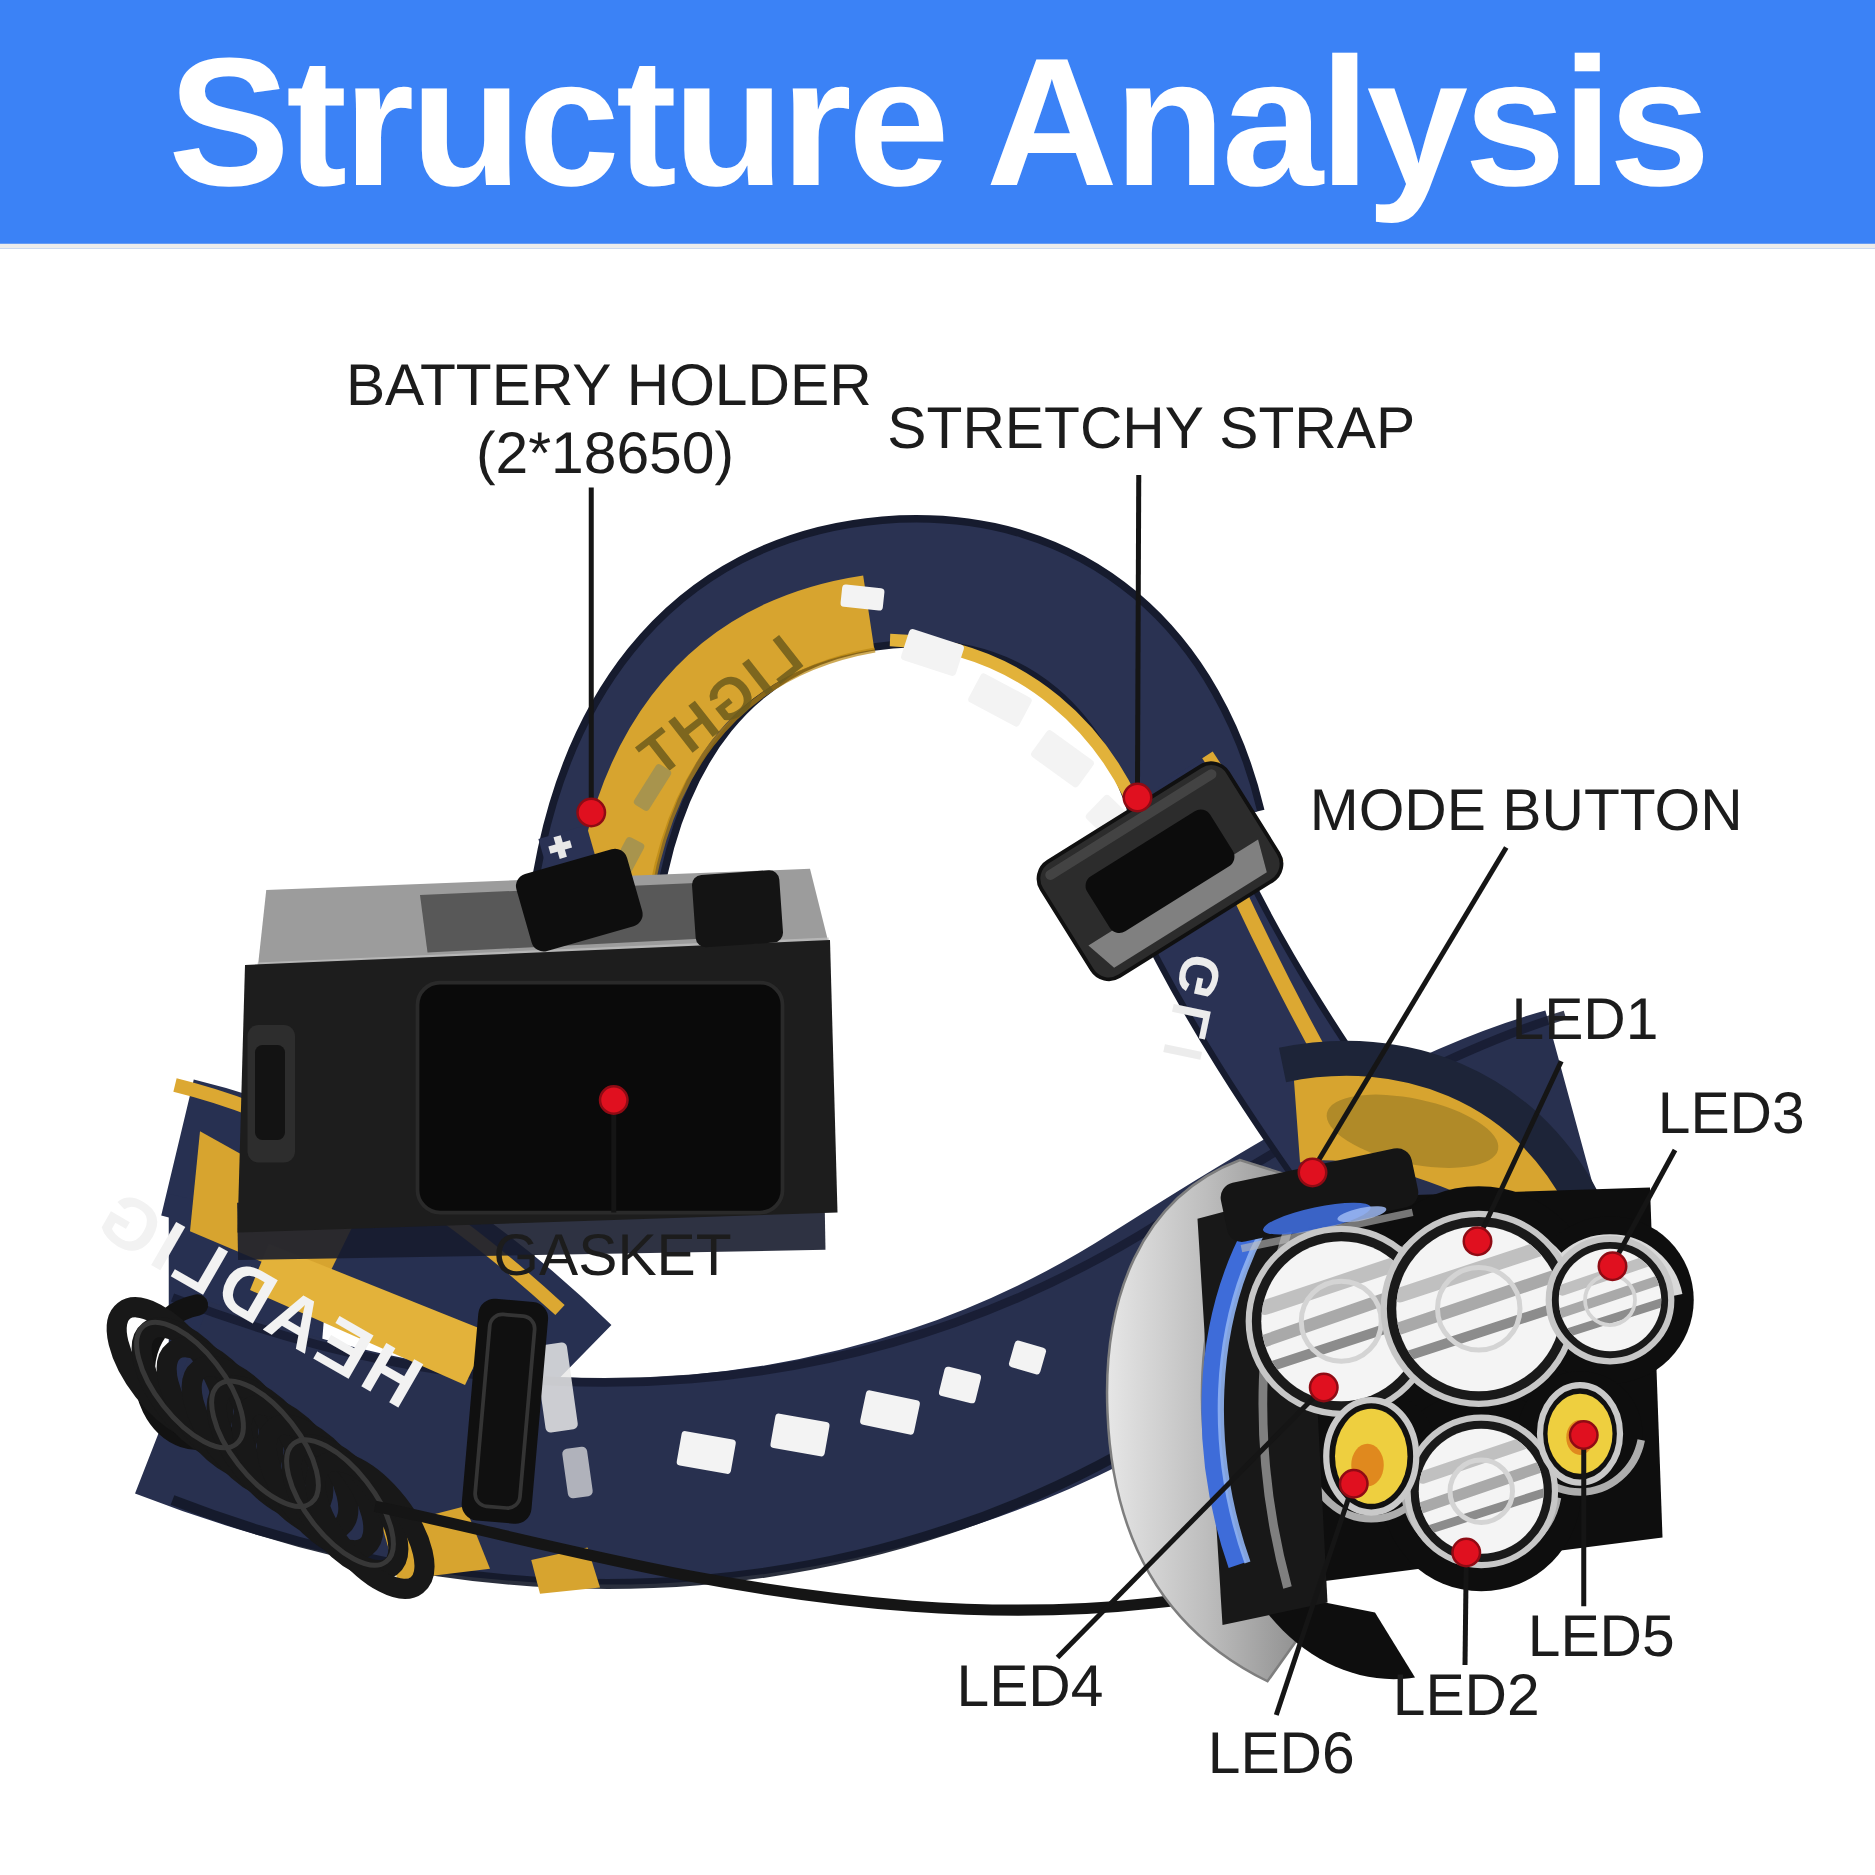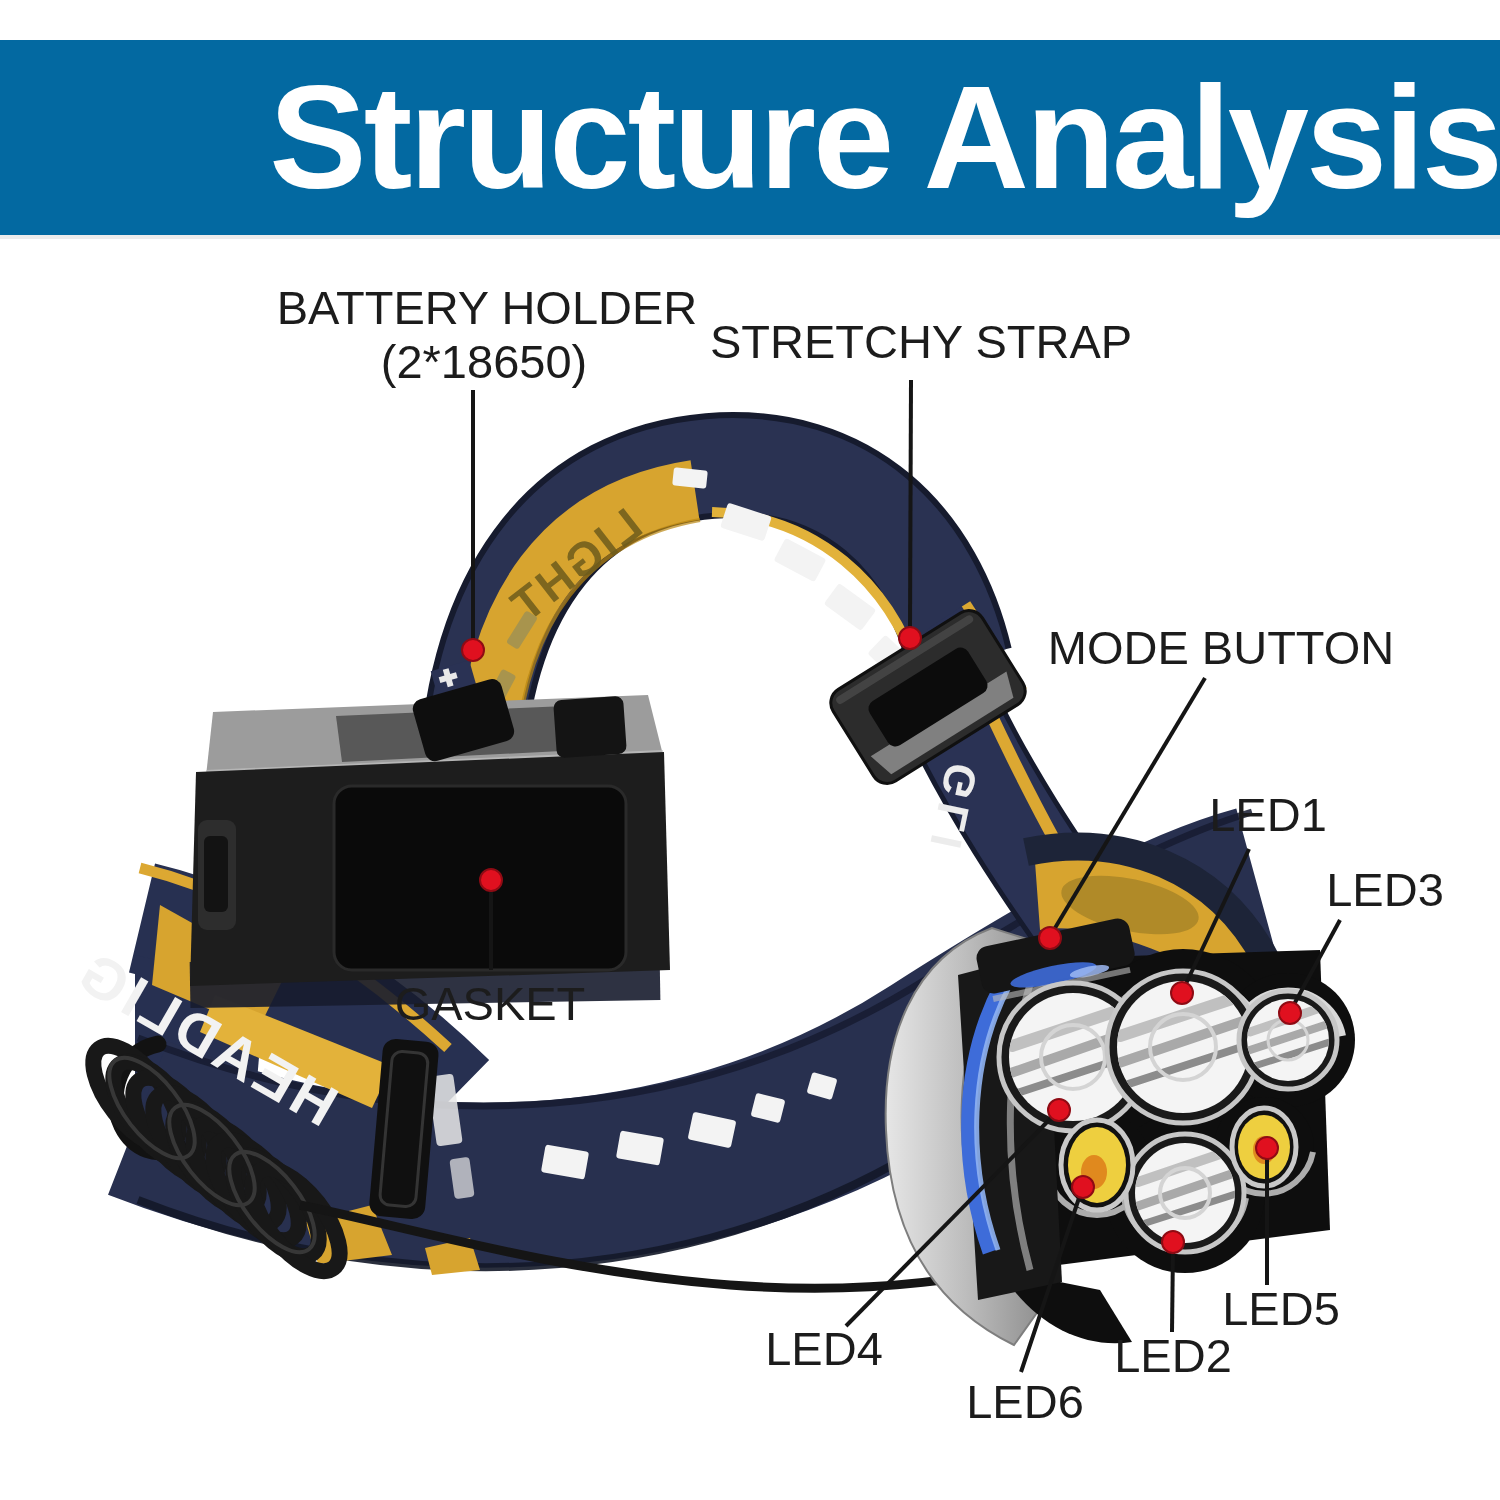--- a/index.html
+++ b/index.html
@@ -1,19 +1,19 @@
 <!DOCTYPE html>
 <html><head>
 <meta charset="utf-8">
 <style>
   html,body{margin:0;padding:0;background:#ffffff;}
   #stage{position:relative;width:1500px;height:1500px;background:#ffffff;overflow:hidden;
          font-family:"Liberation Sans", sans-serif;}
-  #banner{position:absolute;left:0;top:0;width:1500px;height:195px;background:#0369a1;
-          display:flex;align-items:center;justify-content:flex-end;border-bottom:4px solid #ececec;margin-top:40px;}
+  #banner{position:absolute;left:0;top:0;width:1500px;height:195px;background:#3b82f6;
+          display:flex;align-items:center;justify-content:center;border-bottom:4px solid #ececec;}
   #banner h1{margin:0;color:#ffffff;font-size:146px;font-weight:bold;letter-spacing:-3px;
              font-family:"Liberation Sans", sans-serif;line-height:1;}
   #art{position:absolute;left:0;top:0;width:1500px;height:1500px;}
   .callout-label{font-size:47px;fill:#1c1c1c;font-family:"Liberation Sans", sans-serif;}
   .leader{stroke:#151515;stroke-width:4;fill:none;}
   .dot{fill:#e0101f;stroke:#8f0b14;stroke-width:2;}
   .straptext{font-family:"Liberation Sans", sans-serif;font-weight:bold;}
 </style>
 </head>
 <body>

